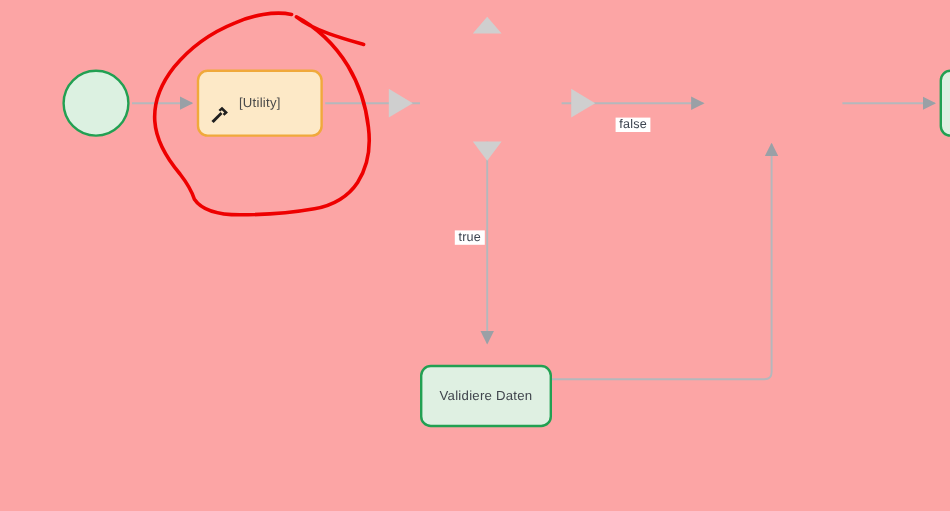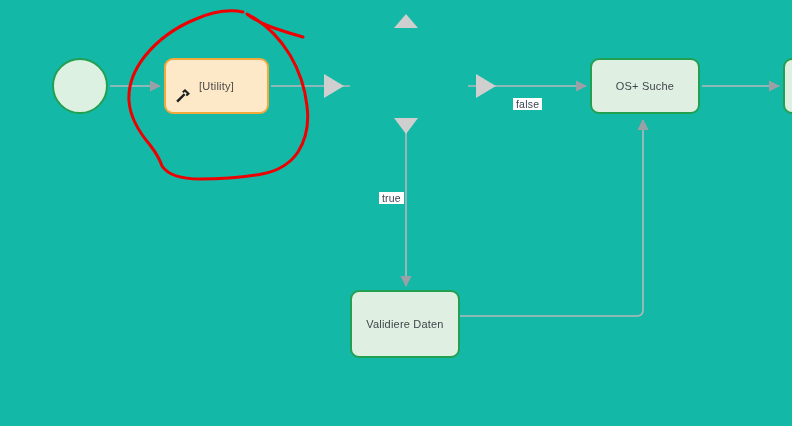--- a/index.html
+++ b/index.html
@@ -12,21 +12,21 @@
     height: 426px;
     position: relative;
     overflow: hidden;
     font-family: "Liberation Sans", sans-serif;
   }
   #canvas {
     position: absolute;
     left: 0; top: 0;
     width: 792px;
     height: 426px;
-    background: #14b8a6;
+    background: #fca5a5;
   }
   .layer {
     position: absolute;
     left: 0; top: 0;
     width: 792px;
     height: 426px;
   }
   .node {
     position: absolute;
     box-sizing: border-box;
@@ -112,23 +112,23 @@
     border: 2.5px solid #22a052;
   }
   #ossuche-node {
     left: 590px;
     top: 58px;
     width: 110px;
     height: 56px;
   }
   #validiere-node {
     left: 350px;
-    top: 290px;
+    top: 304px;
     width: 110px;
-    height: 68px;
+    height: 52px;
   }
   #offscreen-node {
     left: 783px;
     top: 58px;
     width: 60px;
     height: 56px;
   }
   .edge-label {
     position: absolute;
     font-size: 10.5px;
@@ -191,23 +191,20 @@
   <div class="node" id="utility-node">
     <span class="node-label">[Utility]</span>
     <svg class="hammer-icon" viewBox="0 0 24 24">
       <path d="M14.2 3.2 L11.0 6.1 L12.6 7.6 L14.0 6.3 L16.2 8.4 L14.8 9.8
                L16.4 11.3 L19.6 8.4 Z" fill="#1f1f1f"></path>
       <path d="M12.9 8.0 L4.6 16.1 L6.6 18.1 L14.6 9.8 Z" fill="#1f1f1f"></path>
     </svg>
   </div>
 
 
-  <div class="node proc-node" id="ossuche-node">
-    <span class="node-label">OS+ Suche</span>
-  </div>
 
   <div class="node proc-node" id="validiere-node">
     <span class="node-label">Validiere Daten</span>
   </div>
 
   <div class="node proc-node" id="offscreen-node">
     <span class="node-label"></span>
   </div>
 
   <span class="edge-label" id="label-false">false</span>

